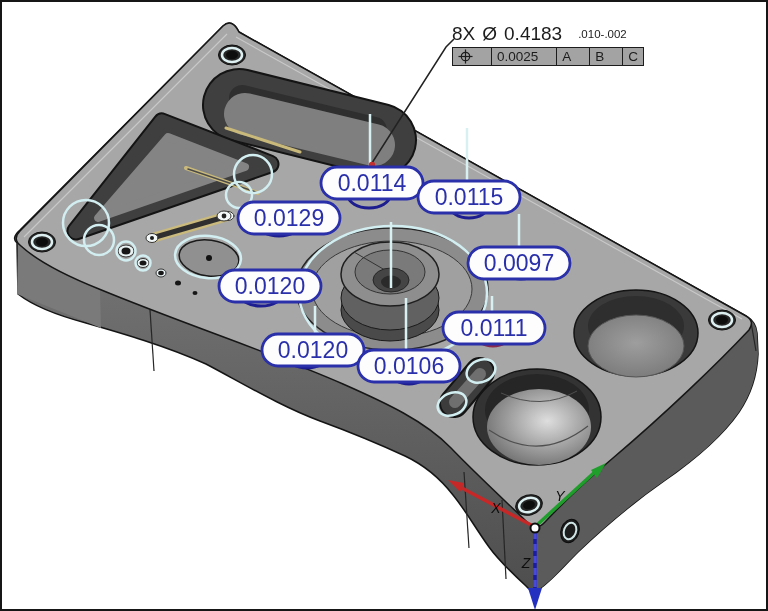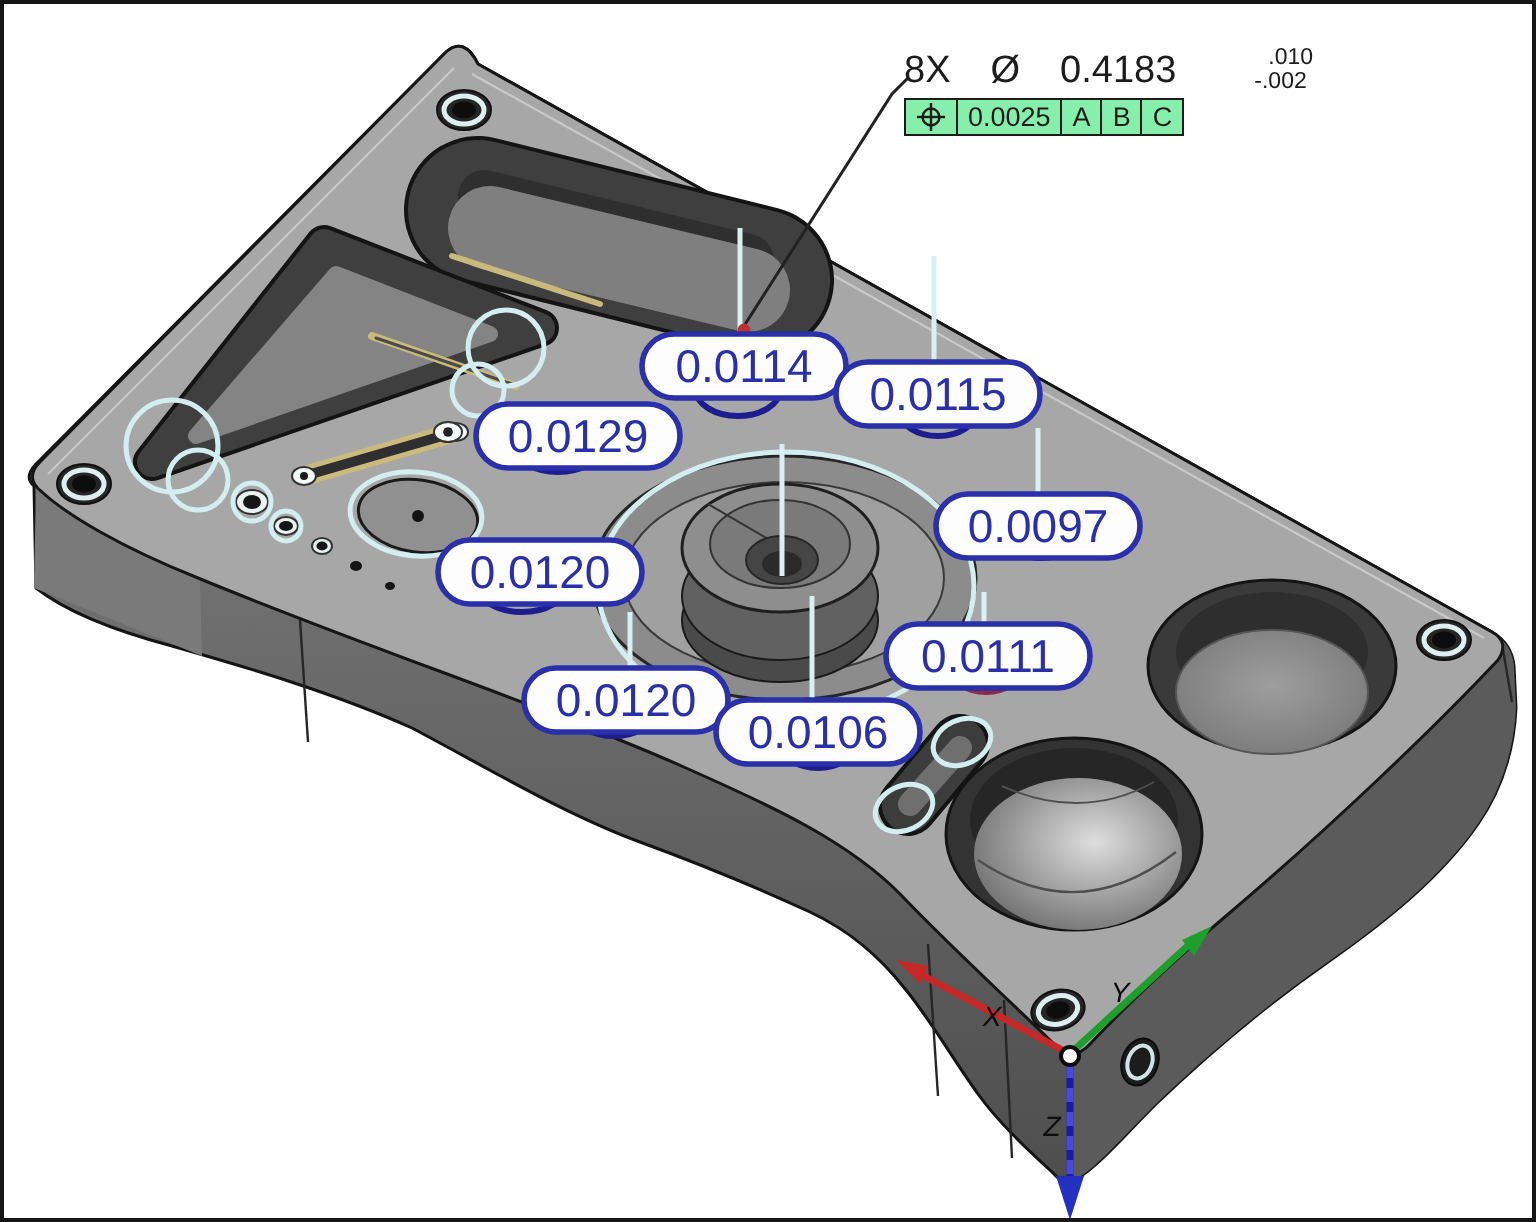--- a/index.html
+++ b/index.html
@@ -5,25 +5,25 @@
   html,body{margin:0;padding:0;background:#ffffff;}
   .frame{position:relative;width:768px;height:611px;box-sizing:border-box;
          border:2px solid #161616;background:#ffffff;overflow:hidden;
          font-family:"Liberation Sans",sans-serif;}
   .frame > svg{position:absolute;left:0;top:0;}
   svg text.bubble-txt{font-family:"Liberation Sans",sans-serif;font-size:23px;
          fill:#2a2faa;text-anchor:middle;}
   svg text.axis-lbl{font-family:"Liberation Sans",sans-serif;font-size:14px;
          font-style:italic;fill:#0d0d0d;text-anchor:middle;}
   .callout{position:absolute;left:450px;top:21px;color:#1c1c1c;}
-  .line1{display:flex;align-items:flex-end;gap:20px;font-size:19px;}
-  .tolstack{display:flex;flex-direction:column;font-size:11.5px;line-height:12px;margin-left:19px;}
+  .line1{display:flex;align-items:center;gap:7px;font-size:19px;}
+  .tolstack{display:flex;flex-direction:row;font-size:11.5px;line-height:12px;margin-left:2px;}
   .tolstack .up{margin-left:7px;}
   .fcf{display:inline-flex;border:1.5px solid #1c1c1c;margin-top:2px;font-size:13.5px;
-       background:#86efac;align-items:flex-end;}
+       background:#a3a3a3;align-items:flex-end;gap:13px;}
   .fcf .cell{padding:0 5px;border-left:1.5px solid #1c1c1c;display:flex;
        align-items:center;justify-content:center;min-height:17px;}
   .fcf .cell:first-child{border-left:none;}
 </style>
 </head>
 <body>
 
 <div class="frame">
 
 <svg width="764" height="607" viewBox="0 0 764 607">

